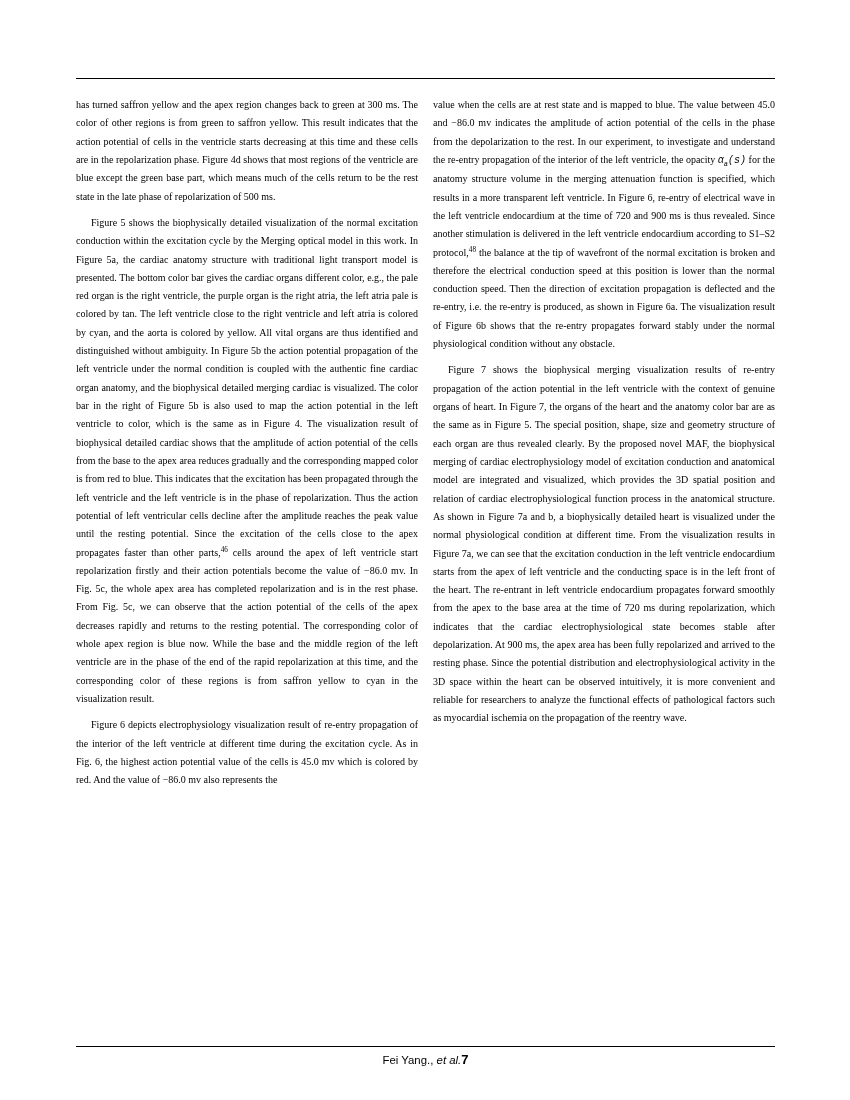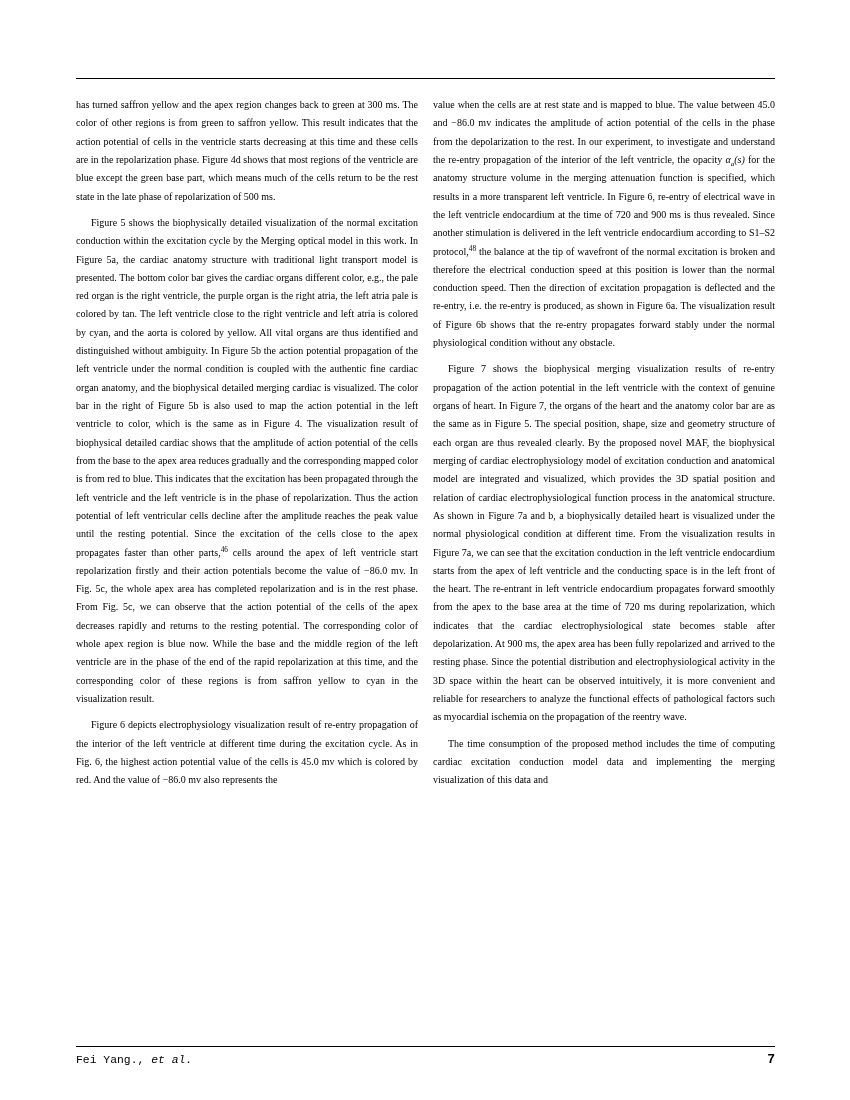--- a/index.html
+++ b/index.html
@@ -58,21 +58,21 @@
     margin-top: 8px;
   }
 
   sup.cite {
     font-size: 0.72em;
     vertical-align: super;
     line-height: 0;
   }
 
   .math {
-    font-family: Liberation Serif, serif;
+    font-family: Liberation Mono, monospace;
     font-style: italic;
     white-space: nowrap;
   }
   .math sub {
     font-size: 0.7em;
     vertical-align: sub;
     line-height: 0;
     font-style: italic;
   }
 
@@ -86,22 +86,22 @@
     border-top: 1.4px solid #000;
   }
 
   .footer {
     position: absolute;
     left: 76px;
     top: 1052px;
     width: 699px;
     display: flex;
     align-items: baseline;
-    justify-content: space-between;
-    font-family: Liberation Mono, monospace;
+    justify-content: center;
+    font-family: Liberation Sans, sans-serif;
     font-size: 11.4px;
     color: #000;
   }
 
   .footer .running-head .etal {
     font-style: italic;
   }
 
   .footer .page-number {
     font-size: 13px;
@@ -126,21 +126,20 @@
       <p class="indent">Figure 6  depicts electrophysiology visualization result of re-entry propagation of the interior of the left ventricle at different time during the excitation cycle. As in Fig. 6, the highest action potential value of the cells is 45.0 mv which is colored by red. And the value of −86.0 mv also represents the</p>
 
     </div>
 
     <div class="column">
 
       <p><span>value when the cells are at rest state and is mapped to blue. The value between 45.0 and −86.0 mv indicates the amplitude of action potential of the cells in the phase from the depolarization to the rest. In our experiment, to investigate and understand the re-entry propagation of the interior of the left ventricle, the opacity </span><span class="math"><span>α</span><sub>a</sub><span>(s)</span></span><span> for the anatomy structure volume in the merging attenuation function is specified, which results in a more transparent left ventricle. In Figure 6, re-entry of electrical wave in the left ventricle endocardium at the time of 720 and 900 ms is thus revealed. Since another stimulation is delivered in the left ventricle endocardium according to S1–S2 protocol,</span><sup class="cite">48</sup><span> the balance at the tip of wavefront of the normal excitation is broken and therefore the electrical conduction speed at this position is lower than the normal conduction speed. Then the direction of excitation propagation is deflected and the re-entry, i.e.  the re-entry is produced, as shown in Figure 6a. The visualization result of Figure 6b shows that the re-entry propagates forward stably under the normal physiological condition without any obstacle.</span></p>
 
       <p class="indent">Figure 7  shows the biophysical merging visualization results of re-entry propagation of the action potential in the left ventricle with the context of genuine organs of heart. In Figure 7, the organs of the heart and the anatomy color bar are as the same as in Figure 5. The special position, shape, size and geometry structure of each organ are thus revealed clearly. By the proposed novel MAF, the biophysical merging of cardiac electrophysiology model of excitation conduction and anatomical model are integrated and visualized, which provides the 3D spatial position and relation of cardiac electrophysiological function process in the anatomical structure. As shown in Figure 7a and b, a biophysically detailed heart is visualized under the normal physiological condition at different time. From the visualization results in Figure 7a, we can see that the excitation conduction in the left ventricle endocardium starts from the apex of left ventricle and the conducting space is in the left front of the heart. The re-entrant in left ventricle endocardium propagates forward smoothly from the apex to the base area at the time of 720 ms during repolarization, which indicates that the cardiac electrophysiological state becomes stable after depolarization. At 900 ms, the apex area has been fully repolarized and arrived to the resting phase. Since the potential distribution and electrophysiological activity in the 3D space within the heart can be observed intuitively, it is more convenient and reliable for researchers to analyze the functional effects of pathological factors such as myocardial ischemia on the propagation of the reentry wave.</p>
 
-      <p class="indent">The time consumption of the proposed method includes the time of computing cardiac excitation conduction model data and implementing the merging visualization of this data and</p>
 
     </div>
 
   </div>
 
   <div class="bottom-rule"></div>
 
   <div class="footer">
     <div class="running-head"><span>Fei Yang., </span><span class="etal">et al.</span></div>
     <div class="page-number">7</div>

